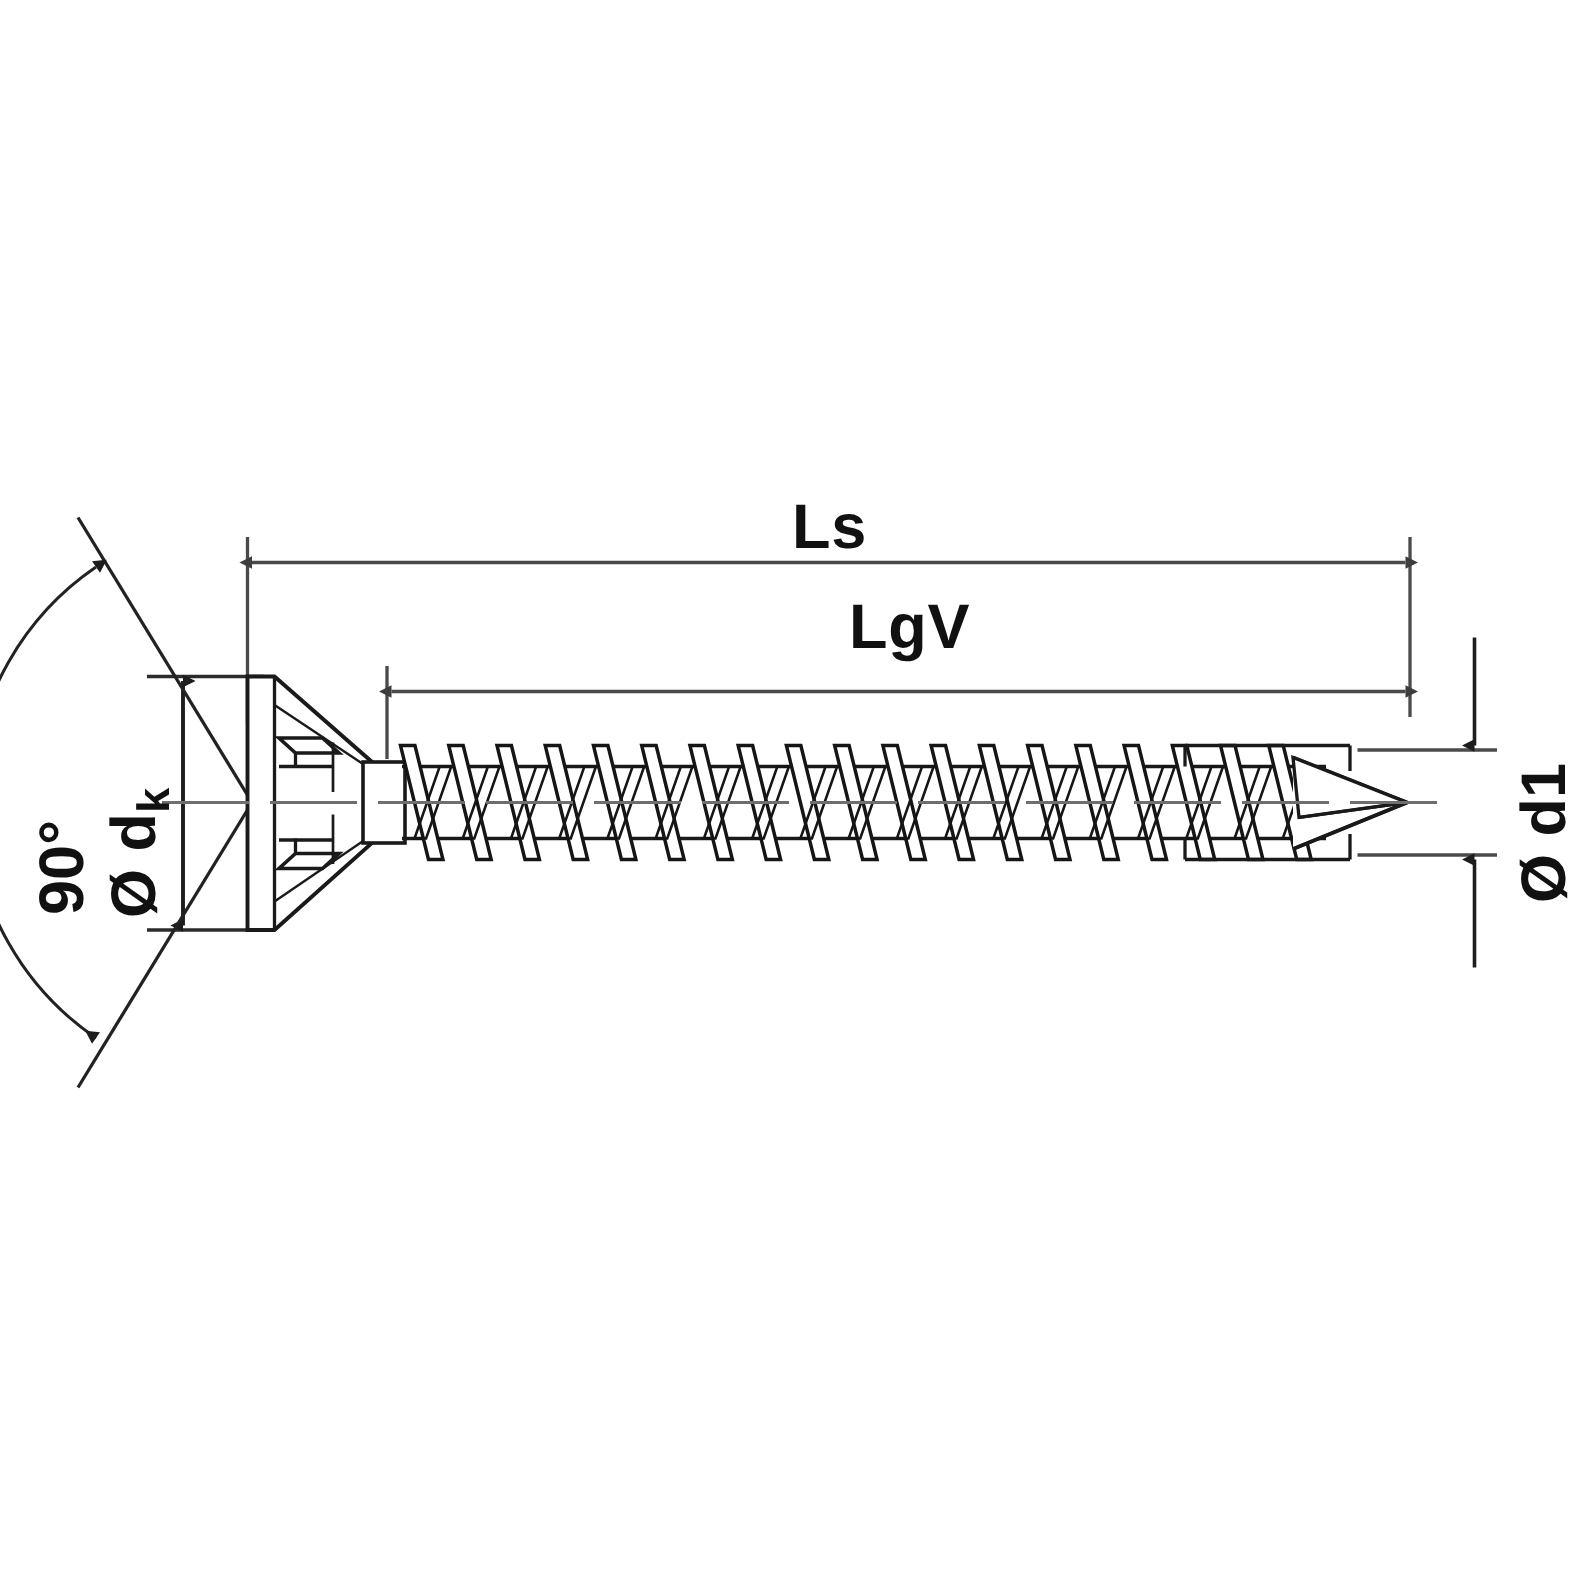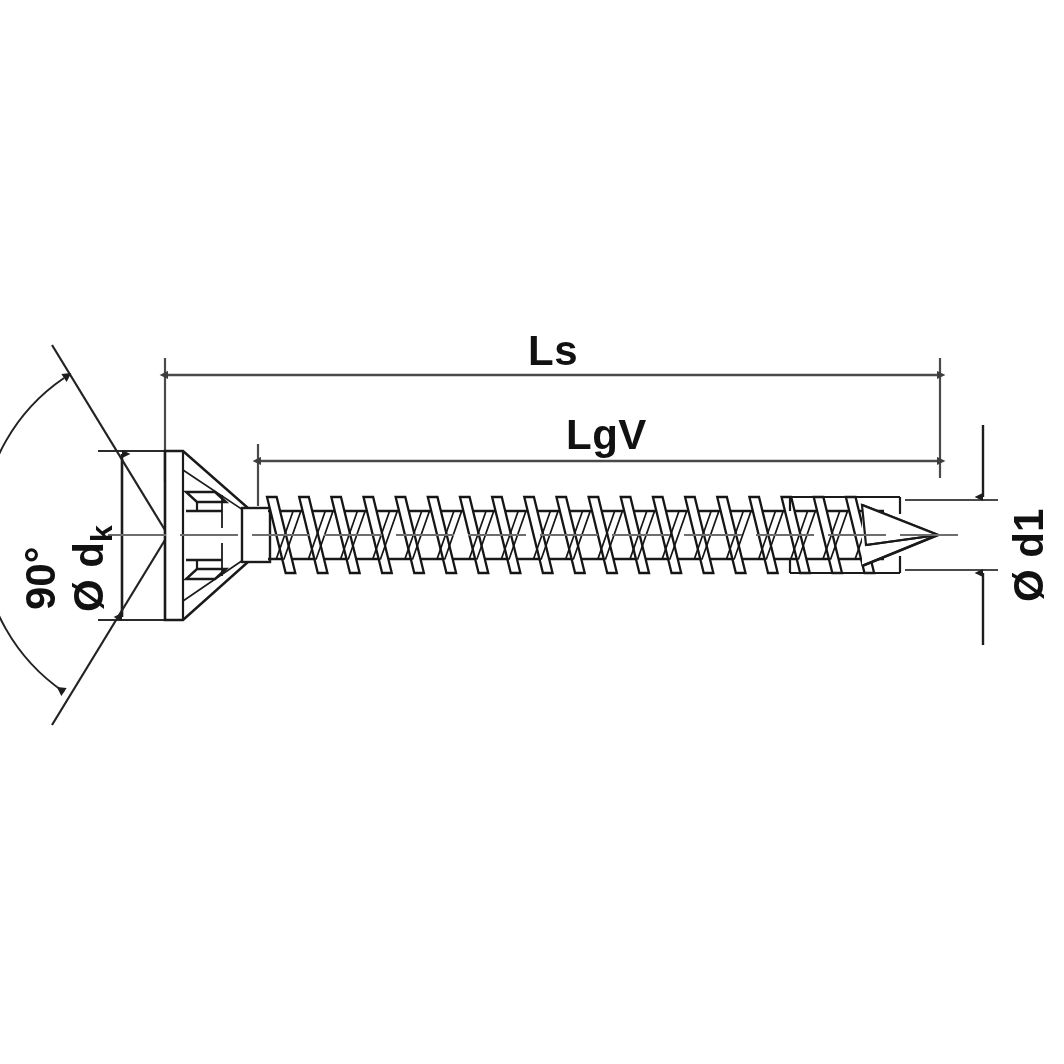--- a/index.html
+++ b/index.html
@@ -181,21 +181,21 @@
       </g>
 
       <g>
         <line x1="108" y1="535" x2="960" y2="535" stroke="#6e6e6e" stroke-width="2" stroke-dasharray="58 14"></line>
       </g>
     </g>
   </svg>
 
   <div class="lbl lbl-horiz" style="left:528px; top:330px;"><span>Ls</span></div>
 
-  <div class="lbl lbl-horiz" style="left:566px; top:414px;"><span>LgV</span></div>
+  <div class="lbl lbl-horiz" style="left:566px; top:397px;"><span>LgV</span></div>
 
   <div class="lbl lbl-vert" style="left:20px; top:610px;"><span>90°</span></div>
 
   <div class="lbl lbl-vert" style="left:68px; top:612px;"><span>Ø d</span><span class="sub">k</span></div>
 
   <div class="lbl lbl-vert" style="left:1008px; top:602px;"><span>Ø d1</span></div>
 
 </div>
 
 </body></html>

